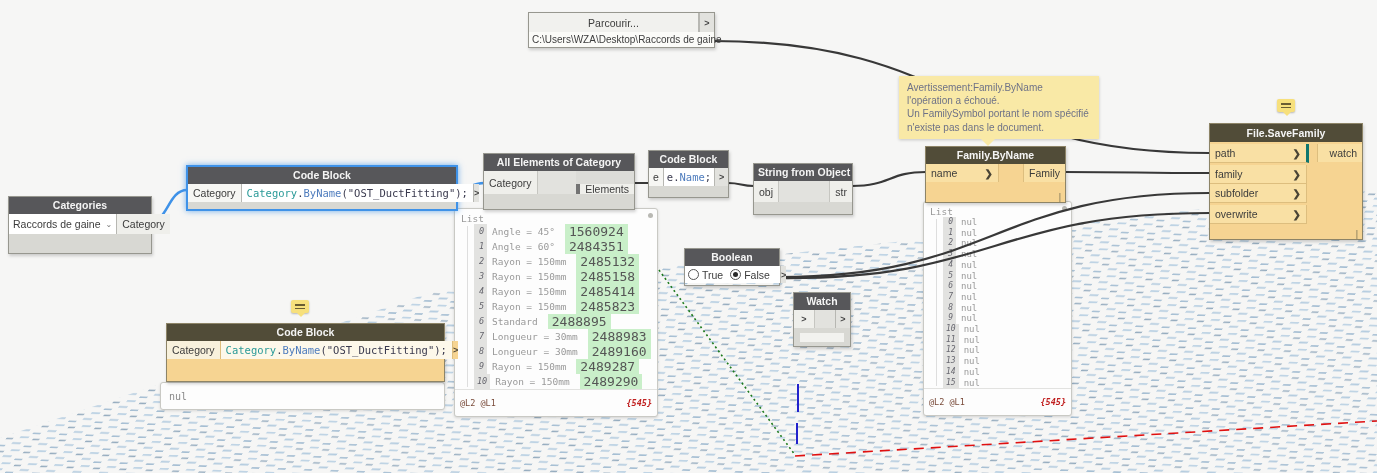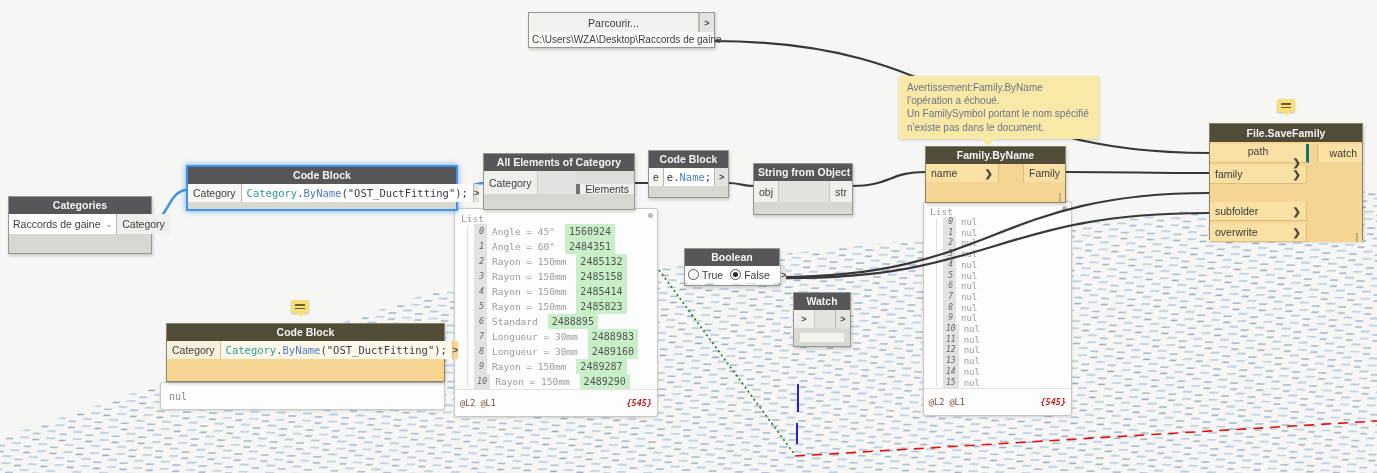--- a/index.html
+++ b/index.html
@@ -65,21 +65,21 @@
   .preview{position:absolute;background:#fdfdfd;border:1px solid #c9c9c4;border-radius:3px;
            box-shadow:0 1px 3px rgba(0,0,0,.15);font-family:"DejaVu Sans Mono",monospace;
            color:#9a9a9a;overflow:hidden;display:flex;flex-direction:column;}
   .pv-head{font-size:9.5px;padding:4px 6px 0;flex:none;}
   .pv-rows{flex:1;overflow:hidden;position:relative;padding-left:9px;}
   .indent{position:absolute;left:12px;top:2px;bottom:2px;border-left:1px solid #dedede;}
   .pv-row{display:flex;align-items:center;white-space:nowrap;}
   .idx{background:#e2e2e0;color:#66666e;font-style:italic;font-size:8.5px;padding:0 3px;
        margin:0 5px 0 10px;min-width:7px;text-align:right;}
   .val{font-size:9.5px;}
-  .badge-green{background:#c9efc9;color:#555;font-size:10px;padding:0 4px;margin-left:10px;}
+  .badge-green{background:#c9efc9;color:#555;font-size:13px;padding:0 4px;margin-left:10px;}
   .pv-foot{flex:none;border-top:1px solid #e2e2e0;display:flex;justify-content:space-between;
            font-size:8.5px;padding:8px 5px;color:#7a4b3a;}
   .pv-count{color:#c02020;font-style:italic;font-weight:bold;}
   .pin{position:absolute;right:4px;top:4px;width:5px;height:5px;border-radius:50%;background:#b9b9b4;}
 
   
   .tooltip{position:absolute;left:899px;top:76px;width:200px;background:#f9e9a6;
            color:#6e7287;font-size:10px;line-height:1.32;padding:5px 8px;box-sizing:border-box;
            box-shadow:0 1px 3px rgba(0,0,0,.2);}
   .tooltip::after{content:"";position:absolute;left:82px;bottom:-7px;border:7px solid transparent;
@@ -385,31 +385,31 @@
     <div class="strip" style="position:relative;">
       <span class="lacing">|</span>
     </div>
   </div>
 
   <div class="node warn" style="left:1209px;top:123px;width:152px;height:115px;">
     <div class="hdr" style="padding:3px 12px;">File.SaveFamily</div>
     <div style="flex:1;background:#f6d492;position:relative;">
       <div>
 
-          <div class="cell" style="width:86px;height:16px;margin:2px 0 0 0;border-right:3px solid #0f766e;border-bottom:1px solid #ddbe7e;flex-direction:column;">
+          <div class="cell" style="width:86px;height:16px;margin:2px 0 0 0;border-right:3px solid #0f766e;border-bottom:1px solid #ddbe7e;">
             <span>path</span>
             <span class="chev">❯</span>
           </div>
 
           <div class="cell" style="width:86px;height:16px;margin:2px 0 0 0;border-right:1px solid #ddbe7e;border-bottom:1px solid #ddbe7e;">
             <span>family</span>
             <span class="chev">❯</span>
           </div>
 
-          <div class="cell" style="width:86px;height:16px;margin:18px 0 0 0;border-right:1px solid #ddbe7e;border-bottom:1px solid #ddbe7e;">
+          <div class="cell" style="width:86px;height:16px;margin:0 0 0 0;border-right:1px solid #ddbe7e;border-bottom:1px solid #ddbe7e;">
             <span>subfolder</span>
             <span class="chev">❯</span>
           </div>
 
           <div class="cell" style="width:86px;height:16px;margin:2px 0 0 0;border-right:1px solid #ddbe7e;border-bottom:1px solid #ddbe7e;">
             <span>overwrite</span>
             <span class="chev">❯</span>
           </div>
         </div>
       <div class="cell outcell" style="position:absolute;right:0;top:2px;width:34px;height:16px;border-left:1px solid #ddbe7e;">watch</div>

